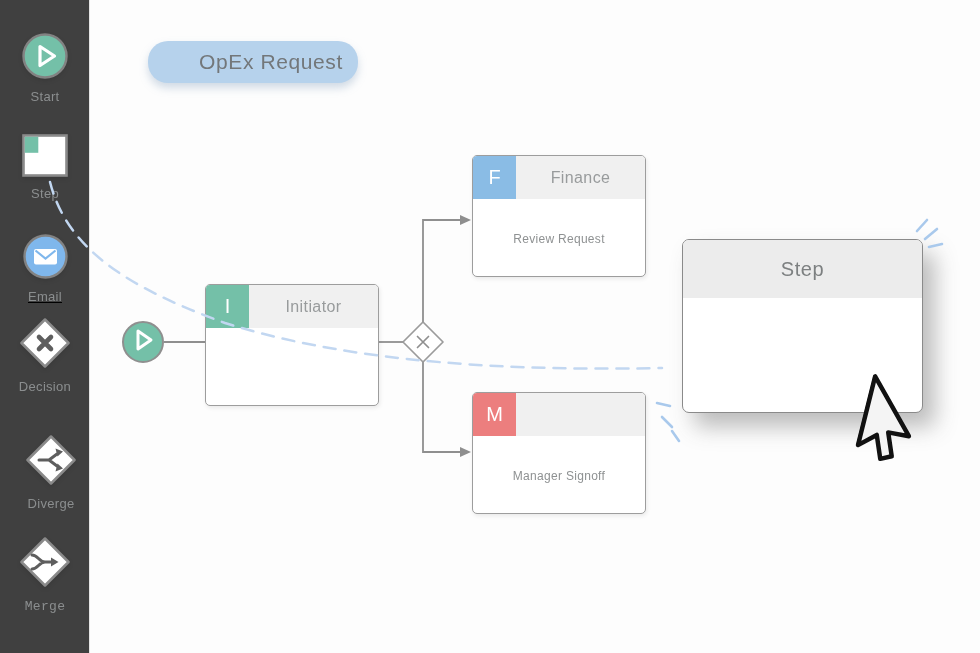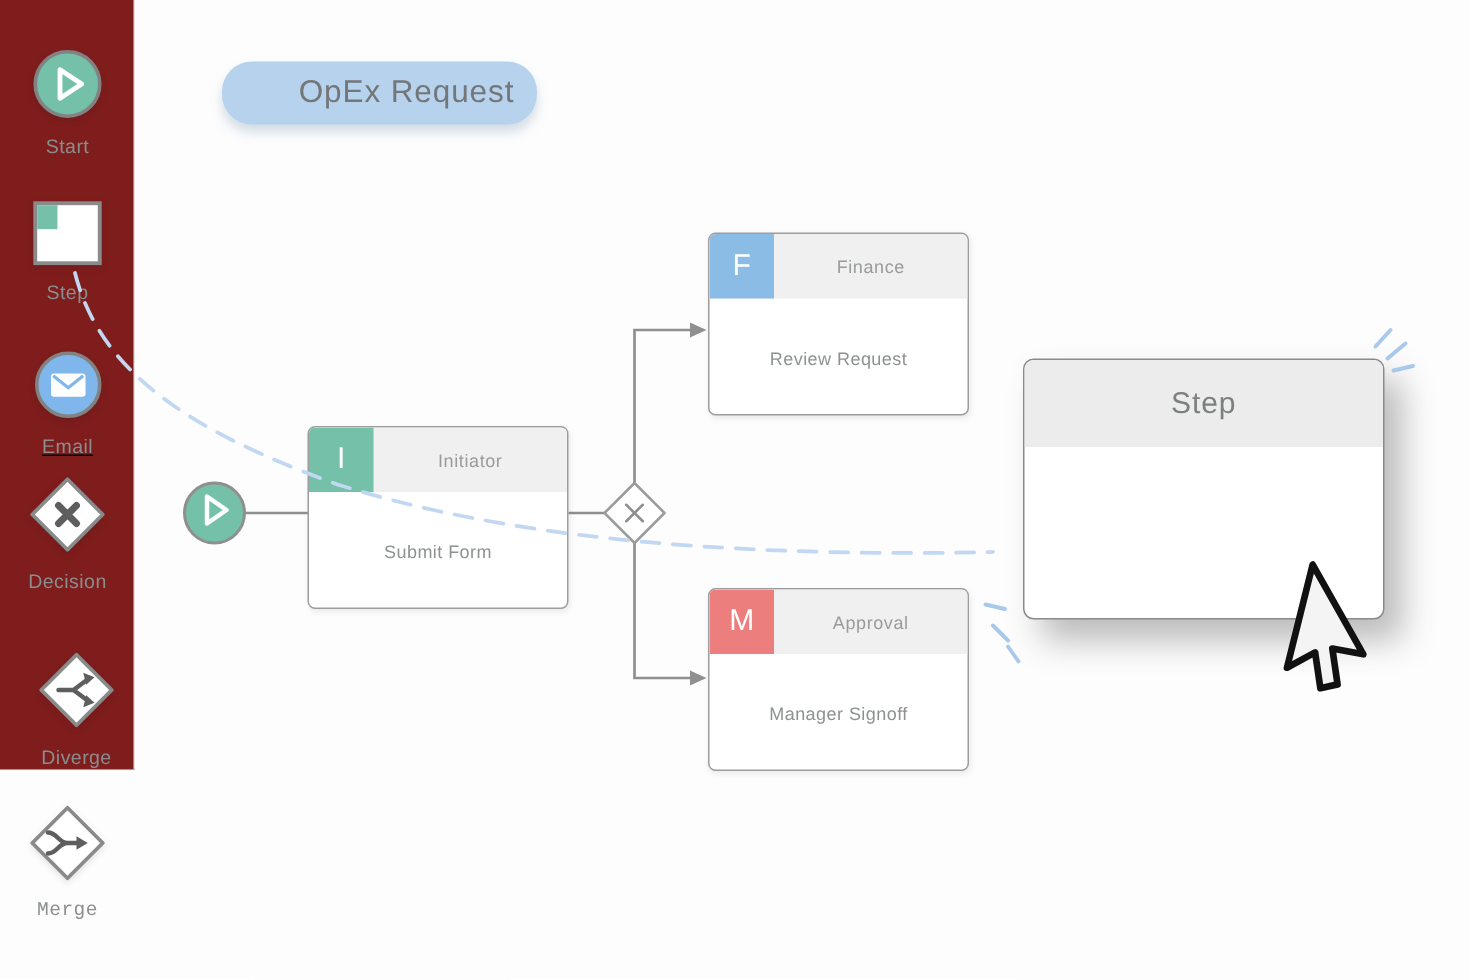--- a/index.html
+++ b/index.html
@@ -5,22 +5,22 @@
   * { margin:0; padding:0; box-sizing:border-box; }
   html,body { background:#fff; }
   #app {
     position:relative; width:980px; height:653px; overflow:hidden;
     background:#fdfdfd;
     font-family:"Liberation Sans", sans-serif;
   }
 
   
   #palette {
-    position:absolute; left:0; top:0; width:90px; height:513px;
-    background:#7f1d1d; border-right:1px solid #e4e4e4; z-index:1;
+    position:absolute; left:0; top:0; width:90px; height:653px;
+    background:#404040; border-right:1px solid #e4e4e4; z-index:1;
   }
   .tool { position:absolute; left:0; width:90px; text-align:center; cursor:grab; }
   .tool .ticon { display:inline-block; filter:drop-shadow(0 2px 2px rgba(0,0,0,.10)); }
   .tool .tlabel { display:block; margin-top:5px; font-size:13px; color:#8b8e8f; letter-spacing:.3px; }
   #tool-start   { top:32px; }
   #tool-step    { top:134px; }
   #tool-email   { top:233px;text-decoration:underline; }
   #tool-decision{ top:316px; }
   #tool-diverge { top:433px;padding-left:12px; }
   #tool-merge   { top:535px;font-family:Liberation Mono, monospace; }
@@ -46,21 +46,21 @@
     box-shadow:1px 2px 4px rgba(0,0,0,.08); overflow:hidden;
   }
   .node .nhead { display:flex; height:43px; background:#f0f0f0; }
   .node .nbadge {
     width:43px; height:43px; flex:0 0 43px;
     display:flex; align-items:center; justify-content:center;
     color:#fff; font-size:20px;
   }
   .node .ntitle {
     flex:1; display:flex; align-items:center; justify-content:center;
-    font-size:12px; color:#989b9c; letter-spacing:.4px;
+    font-size:16px; color:#989b9c; letter-spacing:.4px;
   }
   .node .nbody {
     height:79px; display:flex; align-items:center; justify-content:center;
     font-size:12px; color:#8e9192; letter-spacing:.3px;
   }
   #node-initiator { left:205px; top:284px; }
   #node-finance   { left:472px; top:155px; }
   #node-approval  { left:472px; top:392px; }
 
   
@@ -183,35 +183,33 @@
         <polygon points="14,10 27,19 14,28" fill="none" stroke="#fff" stroke-width="3" stroke-linejoin="round"></polygon>
       </svg>
     </span>
   </div>
 
   <div class="node" id="node-initiator">
     <div class="nhead">
       <div class="nbadge" style="background-color: rgb(116, 192, 168);">I</div>
       <div class="ntitle">Initiator</div>
     </div>
-    <div class="nbody">Submit Form</div>
   </div>
 
   <div class="node" id="node-finance">
     <div class="nhead">
       <div class="nbadge" style="background-color: rgb(138, 188, 229);">F</div>
       <div class="ntitle">Finance</div>
     </div>
     <div class="nbody">Review Request</div>
   </div>
 
   <div class="node" id="node-approval">
     <div class="nhead">
       <div class="nbadge" style="background-color: rgb(236, 126, 126);">M</div>
-      <div class="ntitle">Approval</div>
     </div>
     <div class="nbody">Manager Signoff</div>
   </div>
 
   <div id="node-ghost">
     <div class="ghead">Step</div>
   </div>
 
   <svg id="trail-layer" class="layer" viewBox="0 0 980 653">
     <path d="M50 182 C66 245 120 285 225 323 C330 356 470 372 662 368" fill="none" stroke="#c2d7f1" stroke-width="2.5" stroke-linecap="round" stroke-dasharray="12 9"></path>

